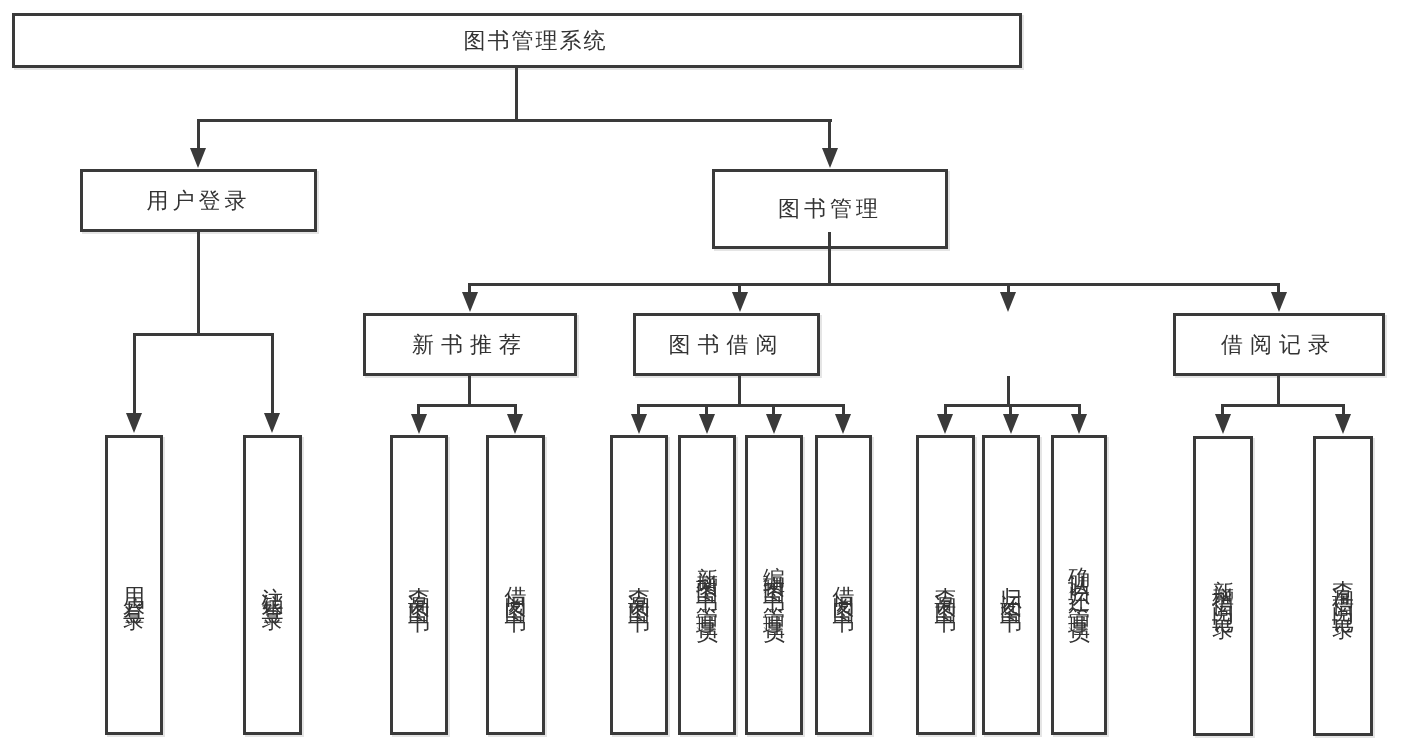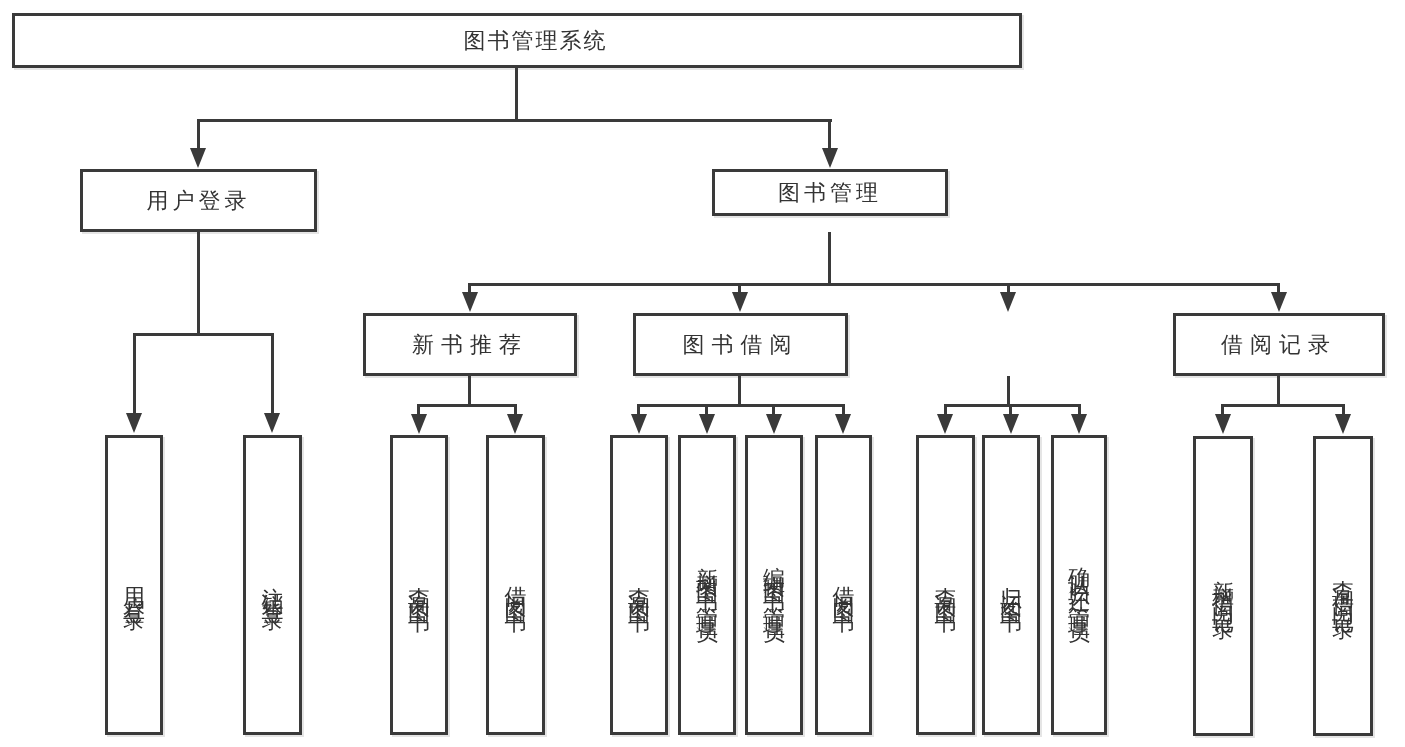--- a/index.html
+++ b/index.html
@@ -81,21 +81,21 @@
   <div class="vl" style="left:515px; top:68px;  height:52px;"></div>
   <div class="hl" style="left:197px; top:119px; width:635px;"></div>
   <div class="vl" style="left:197px; top:119px; height:31px;"></div>
   <div class="arr" style="left:190px; top:148px;"></div>
   <div class="vl" style="left:828px; top:119px; height:31px;"></div>
   <div class="arr" style="left:822px; top:148px;"></div>
 
   <div class="box h-lv2" style="left:80px; top:169px; width:237px; height:63px;">
     <span class="lbl">用户登录</span>
   </div>
-  <div class="box h-lv2" style="left:712px; top:169px; width:236px; height:47px;">
+  <div class="box h-lv2" style="left:712px; top:169px; width:236px; height:80px;">
     <span class="lbl">图书管理</span>
   </div>
 
   <div class="vl" style="left:197px; top:232px; height:103px;"></div>
   <div class="hl" style="left:133px; top:333px; width:141px;"></div>
   <div class="vl" style="left:133px; top:333px; height:80px;"></div>
   <div class="arr" style="left:126px; top:413px;"></div>
   <div class="vl" style="left:271px; top:333px; height:80px;"></div>
   <div class="arr" style="left:264px; top:413px;"></div>
 
@@ -106,21 +106,21 @@
   <div class="vl" style="left:738px;  top:283px; height:10px;"></div>
   <div class="arr" style="left:732px;  top:292px;"></div>
   <div class="vl" style="left:1007px; top:283px; height:10px;"></div>
   <div class="arr" style="left:1000px; top:292px;"></div>
   <div class="vl" style="left:1277px; top:283px; height:10px;"></div>
   <div class="arr" style="left:1271px; top:292px;"></div>
 
   <div class="box h-lv3" style="left:363px; top:313px; width:214px; height:63px;font-family:Liberation Serif, serif;">
     <span class="lbl">新书推荐</span>
   </div>
-  <div class="box h-lv3" style="left:633px; top:313px; width:215px; height:63px;text-align:center;">
+  <div class="box h-lv3" style="left:633px; top:313px; width:187px; height:63px;text-align:center;">
     <span class="lbl">图书借阅</span>
   </div>
   <div class="box h-lv3" style="left:1173px; top:313px; width:212px; height:63px;">
     <span class="lbl">借阅记录</span>
   </div>
 
   <div class="vl" style="left:468px; top:376px; height:31px;"></div>
   <div class="hl" style="left:417px; top:404px; width:100px;"></div>
   <div class="vl" style="left:417px; top:404px; height:11px;"></div>
   <div class="arr" style="left:411px; top:414px;"></div>

